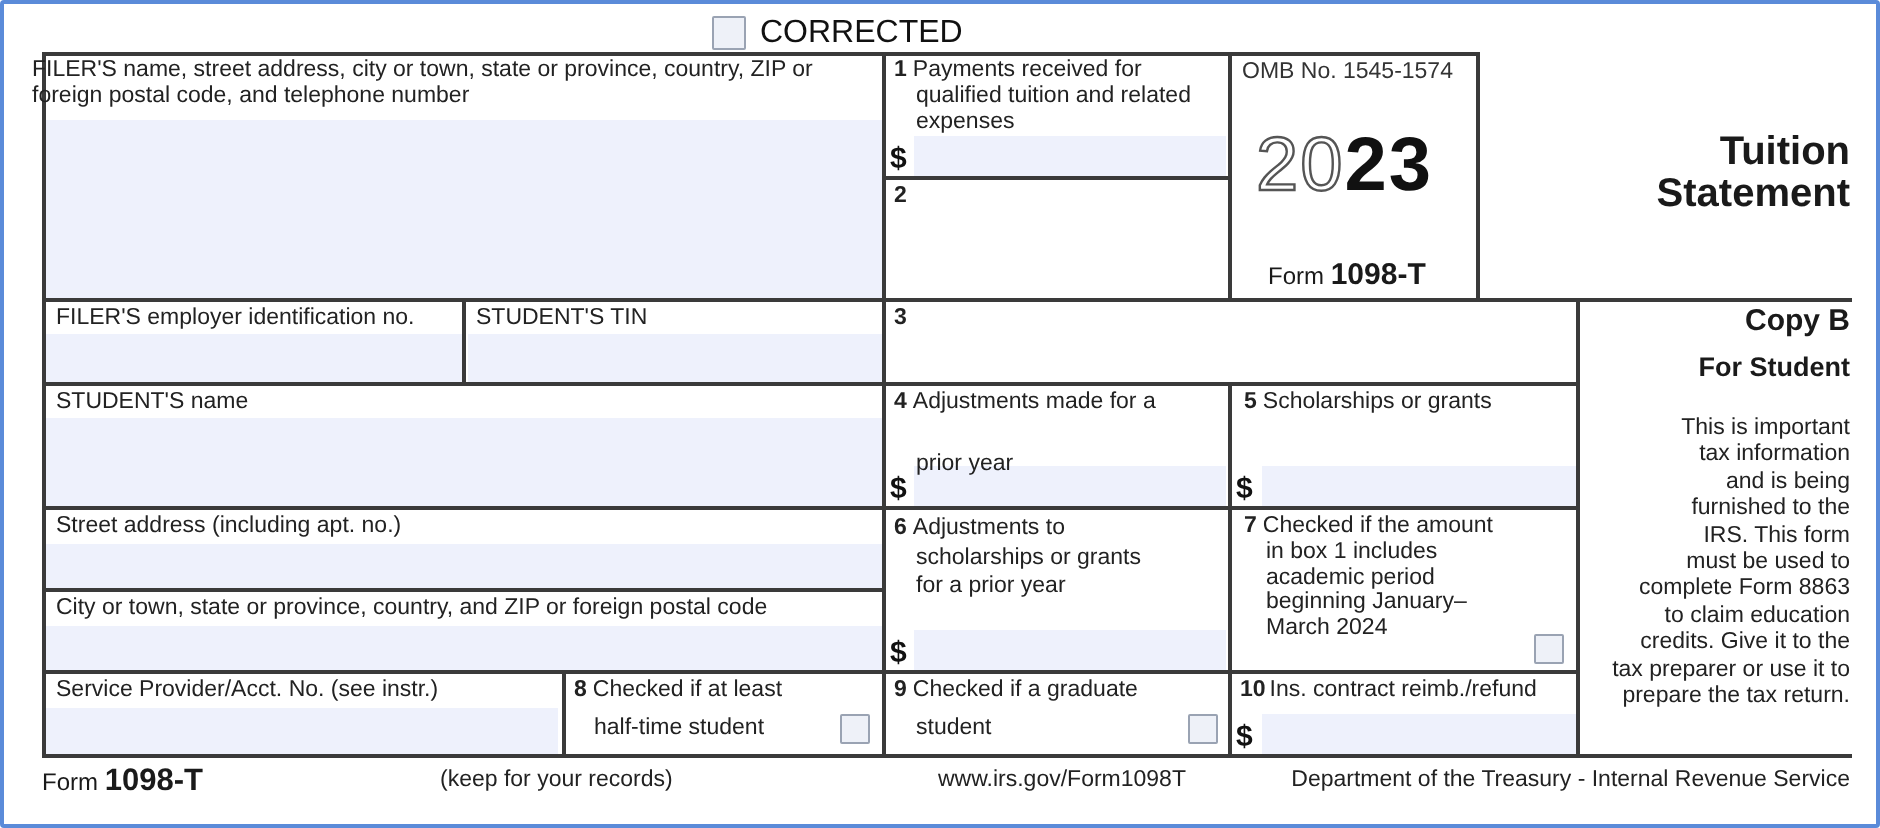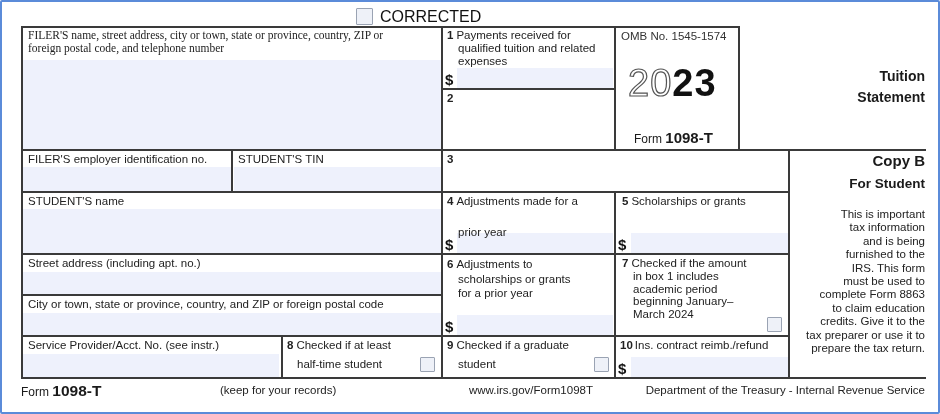--- a/index.html
+++ b/index.html
@@ -48,21 +48,21 @@
 
 <div class="vl" style="left:21px; top:26px; height:353px;"></div>
 <div class="vl" style="left:441px; top:26px; height:353px;"></div>
 <div class="vl" style="left:614px; top:26px; height:125px;"></div>
 <div class="vl" style="left:738px; top:26px; height:125px;"></div>
 <div class="vl" style="left:614px; top:191px; height:188px;"></div>
 <div class="vl" style="left:788px; top:149px; height:230px;"></div>
 <div class="vl" style="left:231px; top:149px; height:44px;"></div>
 <div class="vl" style="left:281px; top:335px; height:44px;"></div>
 
-<div class="abs lbl" style="left:28px; top:29px; width:412px;font-family:Liberation Serif, serif;">
+<div class="abs lbl" style="left:16px; top:29px; width:412px;">
   <span>FILER'S name, street address, city or town, state or province, country, ZIP or</span><br>
   <span>foreign postal code, and telephone number</span>
 </div>
 <div class="abs lbl" style="left:28px; top:153px;">FILER'S employer identification no.</div>
 <div class="abs lbl" style="left:238px; top:153px;">STUDENT'S TIN</div>
 <div class="abs lbl" style="left:28px; top:195px;">STUDENT'S name</div>
 <div class="abs lbl" style="left:28px; top:257px;">Street address (including apt. no.)</div>
 <div class="abs lbl" style="left:28px; top:298px;">City or town, state or province, country, and ZIP or foreign postal code</div>
 <div class="abs lbl" style="left:28px; top:339px;">Service Provider/Acct. No. (see instr.)</div>
 
@@ -85,21 +85,21 @@
 
 <div class="abs" style="left:621px; top:30px; font-size:11.5px; color:#333;">OMB No. 1545-1574</div>
 <div class="abs" style="left:628px; top:62px; font-size:38px; line-height:42px; font-weight:bold; letter-spacing:1px;">
   <span style="color:#fff; -webkit-text-stroke:1.2px #555; font-weight:normal;">20</span><span style="color:#111;">23</span>
 </div>
 <div class="abs" style="left:634px; top:130px; font-size:12px; line-height:16px;">
   <span>Form</span>
   <span style="font-weight:bold; font-size:15px;">1098-T</span>
 </div>
 
-<div class="abs" style="right:15px; top:66px; text-align:right; font-weight:bold; font-size:14px; line-height:21px;">
+<div class="abs" style="right:15px; top:66px; text-align:right; font-weight:bold; font-size:20px; line-height:21px;">
   <div>Tuition</div>
   <div>Statement</div>
 </div>
 
 <div class="abs lbl" style="left:447px; top:153px;">
   <span class="num">3</span>
 </div>
 
 <div class="abs" style="right:15px; top:152px; font-weight:bold; font-size:15px; line-height:18px;">Copy B</div>
 <div class="abs" style="right:15px; top:176px; font-weight:bold; font-size:13.5px; line-height:16px;">For Student</div>

